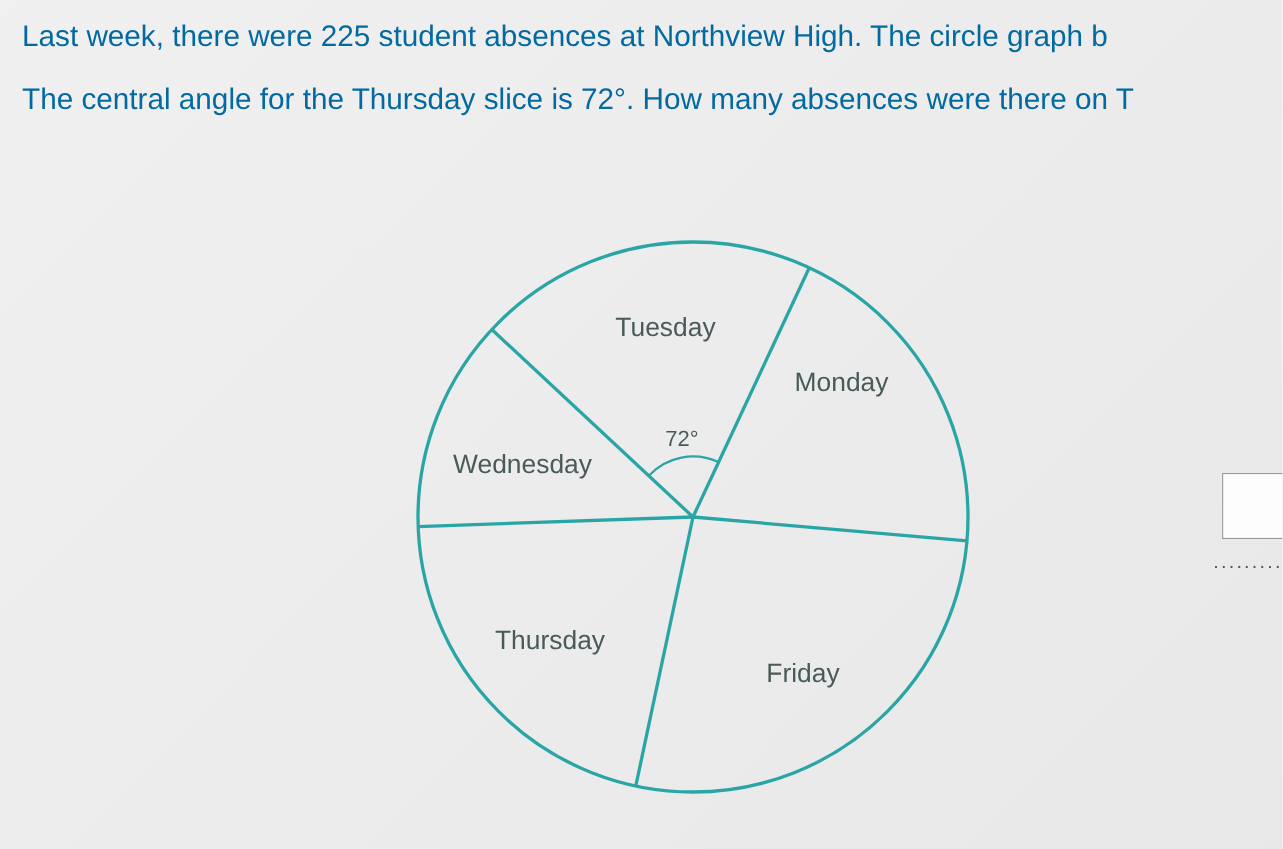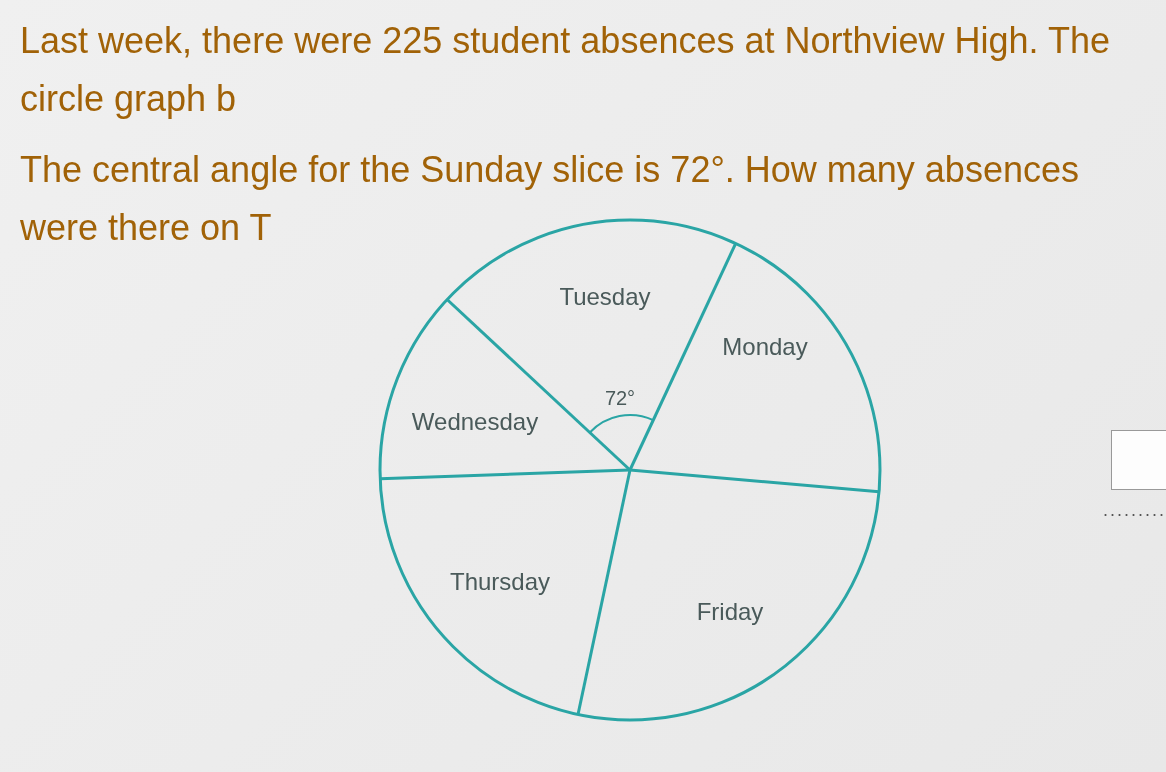--- a/index.html
+++ b/index.html
@@ -11,23 +11,23 @@
       width: 1166px;
       height: 772px;
       background: linear-gradient(135deg, #f0f0f0 0%, #e8e8e8 100%);
       font-family: Arial, sans-serif;
       color: #4a5a5a;
       position: relative;
       overflow: hidden;
     }
     .question-text {
       padding: 12px 20px 0 20px;
-      font-size: 36px;
+      font-size: 27px;
       line-height: 1.6;
-      color: #a16207;
+      color: #0369a1;
     }
     .line1 {
       margin-bottom: 14px;
     }
     .line2 {
       margin-bottom: 10px;
     }
     .chart-wrap {
       position: absolute;
       left: 370px;
@@ -81,21 +81,21 @@
       font-size: 18px;
       color: #555;
       letter-spacing: 2px;
     }
   </style>
 </head>
 <body>
 
 <div class="question-text">
   <div class="line1">Last week, there were 225 student absences at Northview High. The circle graph b</div>
-  <div class="line2">The central angle for the Sunday slice is 72°. How many absences were there on T</div>
+  <div class="line2">The central angle for the Thursday slice is 72°. How many absences were there on T</div>
 </div>
 
 <div class="chart-wrap">
   <svg class="pie" viewBox="0 0 520 520">
 
     <circle class="outer" cx="260" cy="260" r="250"></circle>
 
     <line class="radius" x1="260" y1="260" x2="509.0" y2="281.8"></line>
 
     <line class="radius" x1="260" y1="260" x2="365.7" y2="33.4"></line>

